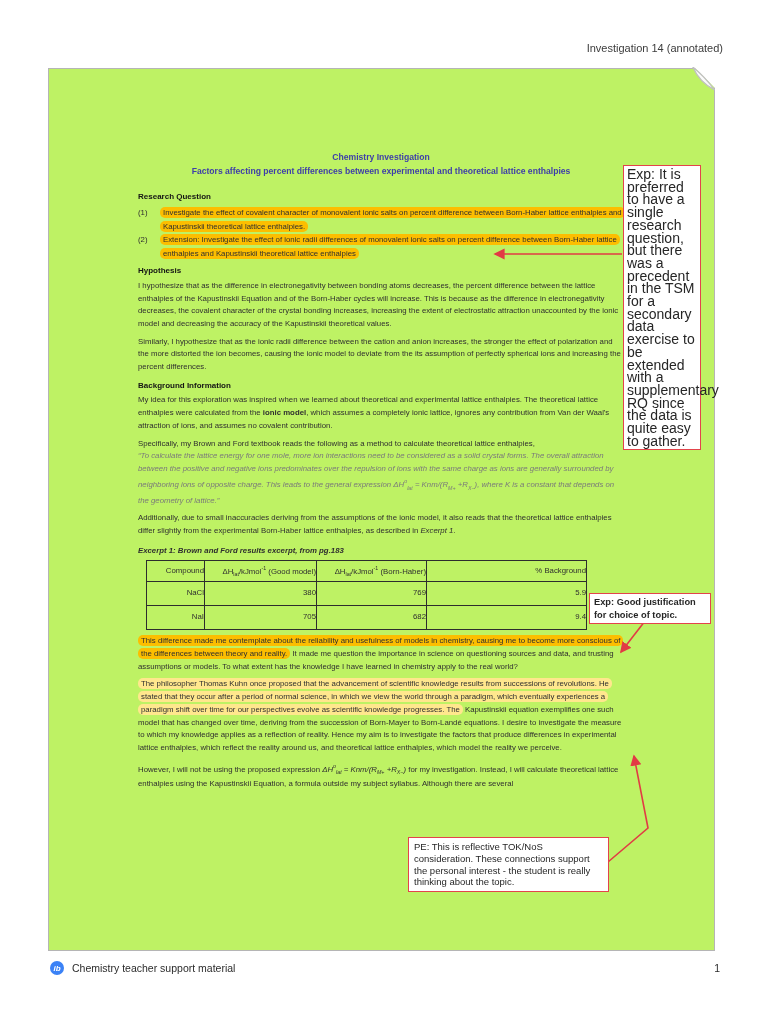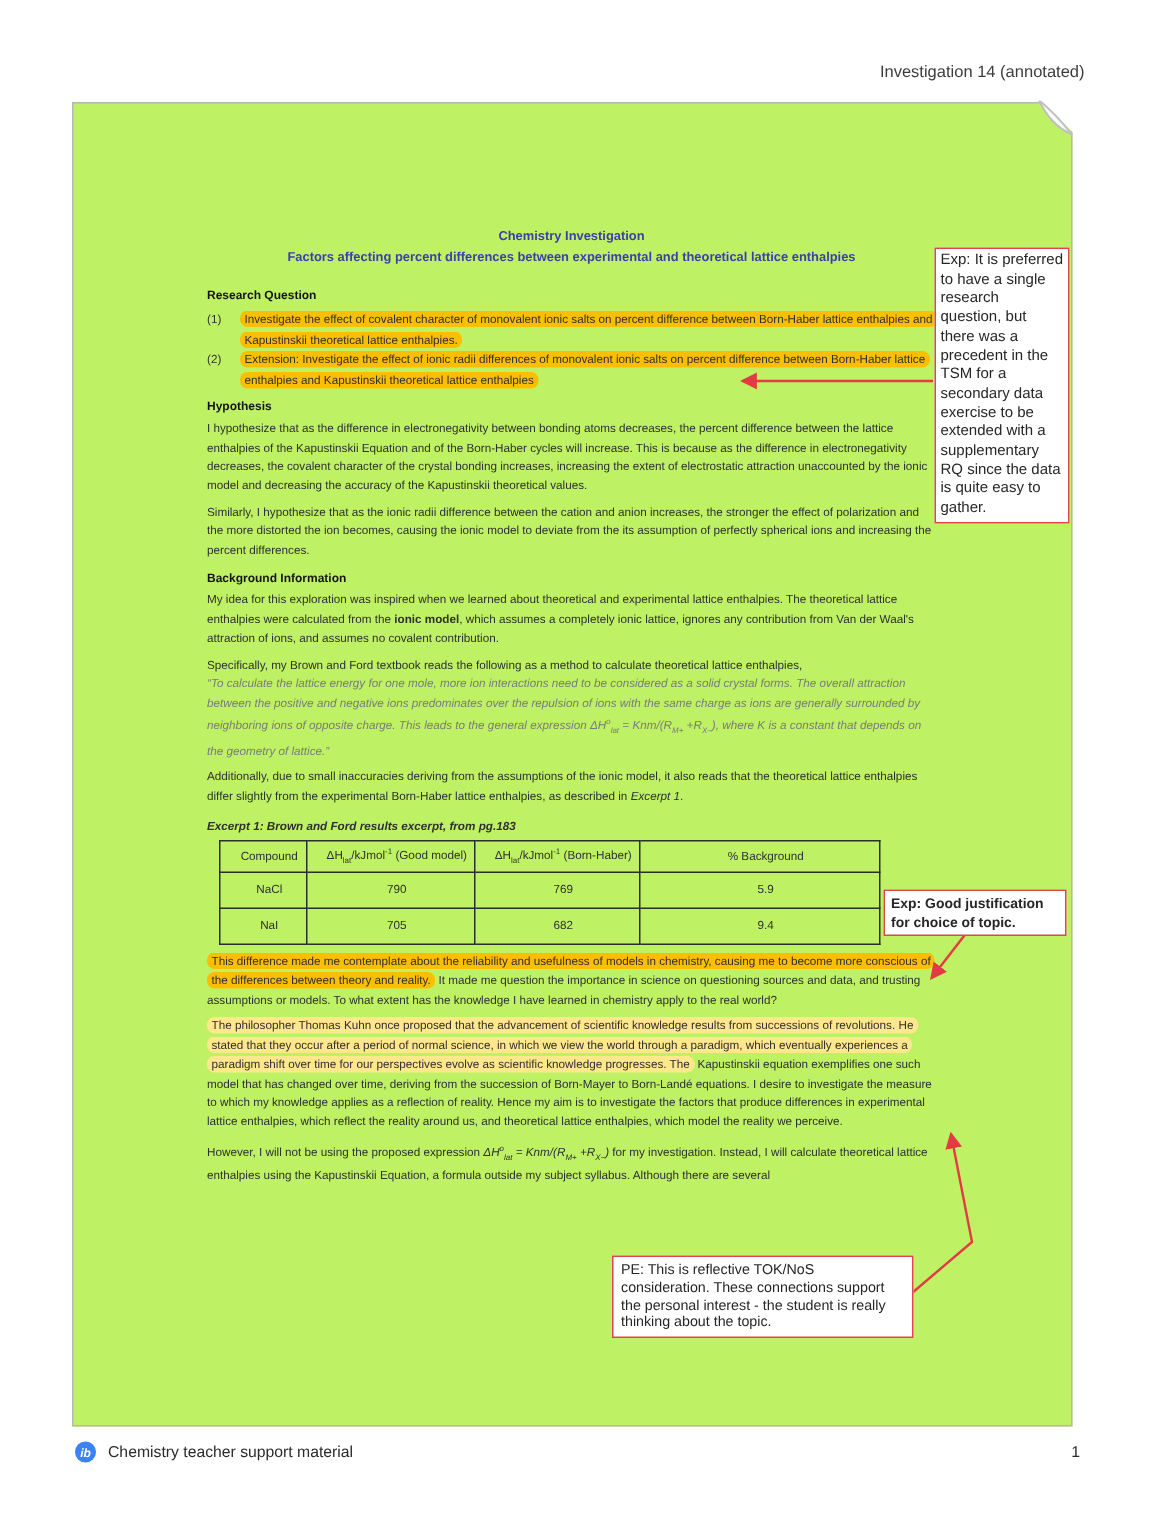--- a/index.html
+++ b/index.html
@@ -38,31 +38,31 @@
     -webkit-box-decoration-break:clone;box-decoration-break:clone;}
   .hl-yellow{background:#ffe78d;border-radius:5px;padding:1px 3px;
     -webkit-box-decoration-break:clone;box-decoration-break:clone;}
   .b{font-weight:bold;margin-top:33px;}
   .it{font-style:italic;}
   .sub{vertical-align:sub;font-size:68%;}
   .sup{vertical-align:super;font-size:68%;}
   .excerpt-cap{font-style:italic;font-weight:600;margin:7px 0 0 0;}
   table.exc{border-collapse:collapse;margin:3px 0 0 8px;table-layout:fixed;width:440px;}
   table.exc th,table.exc td{
-    border:1px solid #2d2d2d;text-align:center;font-weight:normal;
+    border:1px solid #2d2d2d;text-align:right;font-weight:normal;
     padding:0 0 0 8px;font-size:7.8px;vertical-align:middle;
   }
   table.exc th{height:20px;}
   table.exc td{height:23px;}
   
   .ann{
     position:absolute;background:#ffffff;border:1.6px solid #e3444b;
     color:#262626;box-sizing:border-box;z-index:5;
   }
-  .ann1{left:574px;top:96px;width:90px;padding:2px 3px;font-size:10px;line-height:12.7px;}
+  .ann1{left:574px;top:96px;width:78px;padding:2px 3px;font-size:14px;line-height:12.7px;}
   .ann2{left:540px;top:524px;width:122px;padding:2px 4px;font-size:9.3px;line-height:12.5px;font-weight:bold;}
   .ann3{left:359px;top:768px;width:201px;padding:3px 5px;font-size:9.5px;line-height:11.8px;}
   .arrows{position:absolute;left:0;top:0;width:768px;height:1024px;pointer-events:none;z-index:4;}
   
   .footer{position:absolute;left:48px;right:48px;top:960px;height:18px;}
   .ib-logo{
     position:absolute;left:2px;top:1px;width:14px;height:14px;border-radius:50%;
     background:#3b82f6;color:#fff;font-size:8px;font-weight:bold;font-style:italic;
     display:flex;align-items:center;justify-content:center;
   }
@@ -120,21 +120,21 @@
         <tr>
           <th><span>Compound</span></th>
           <th><span>ΔH</span><span class="sub">lat</span><span>/kJmol</span><span class="sup">-1</span><span> (Good model)</span></th>
           <th><span>ΔH</span><span class="sub">lat</span><span>/kJmol</span><span class="sup">-1</span><span> (Born-Haber)</span></th>
           <th><span>% Background</span></th>
         </tr>
       </thead>
       <tbody>
           <tr>
             <td>NaCl</td>
-            <td>790</td>
+            <td>380</td>
             <td>769</td>
             <td>5.9</td>
           </tr>
           <tr>
             <td>NaI</td>
             <td>705</td>
             <td>682</td>
             <td>9.4</td>
           </tr>
         </tbody>

